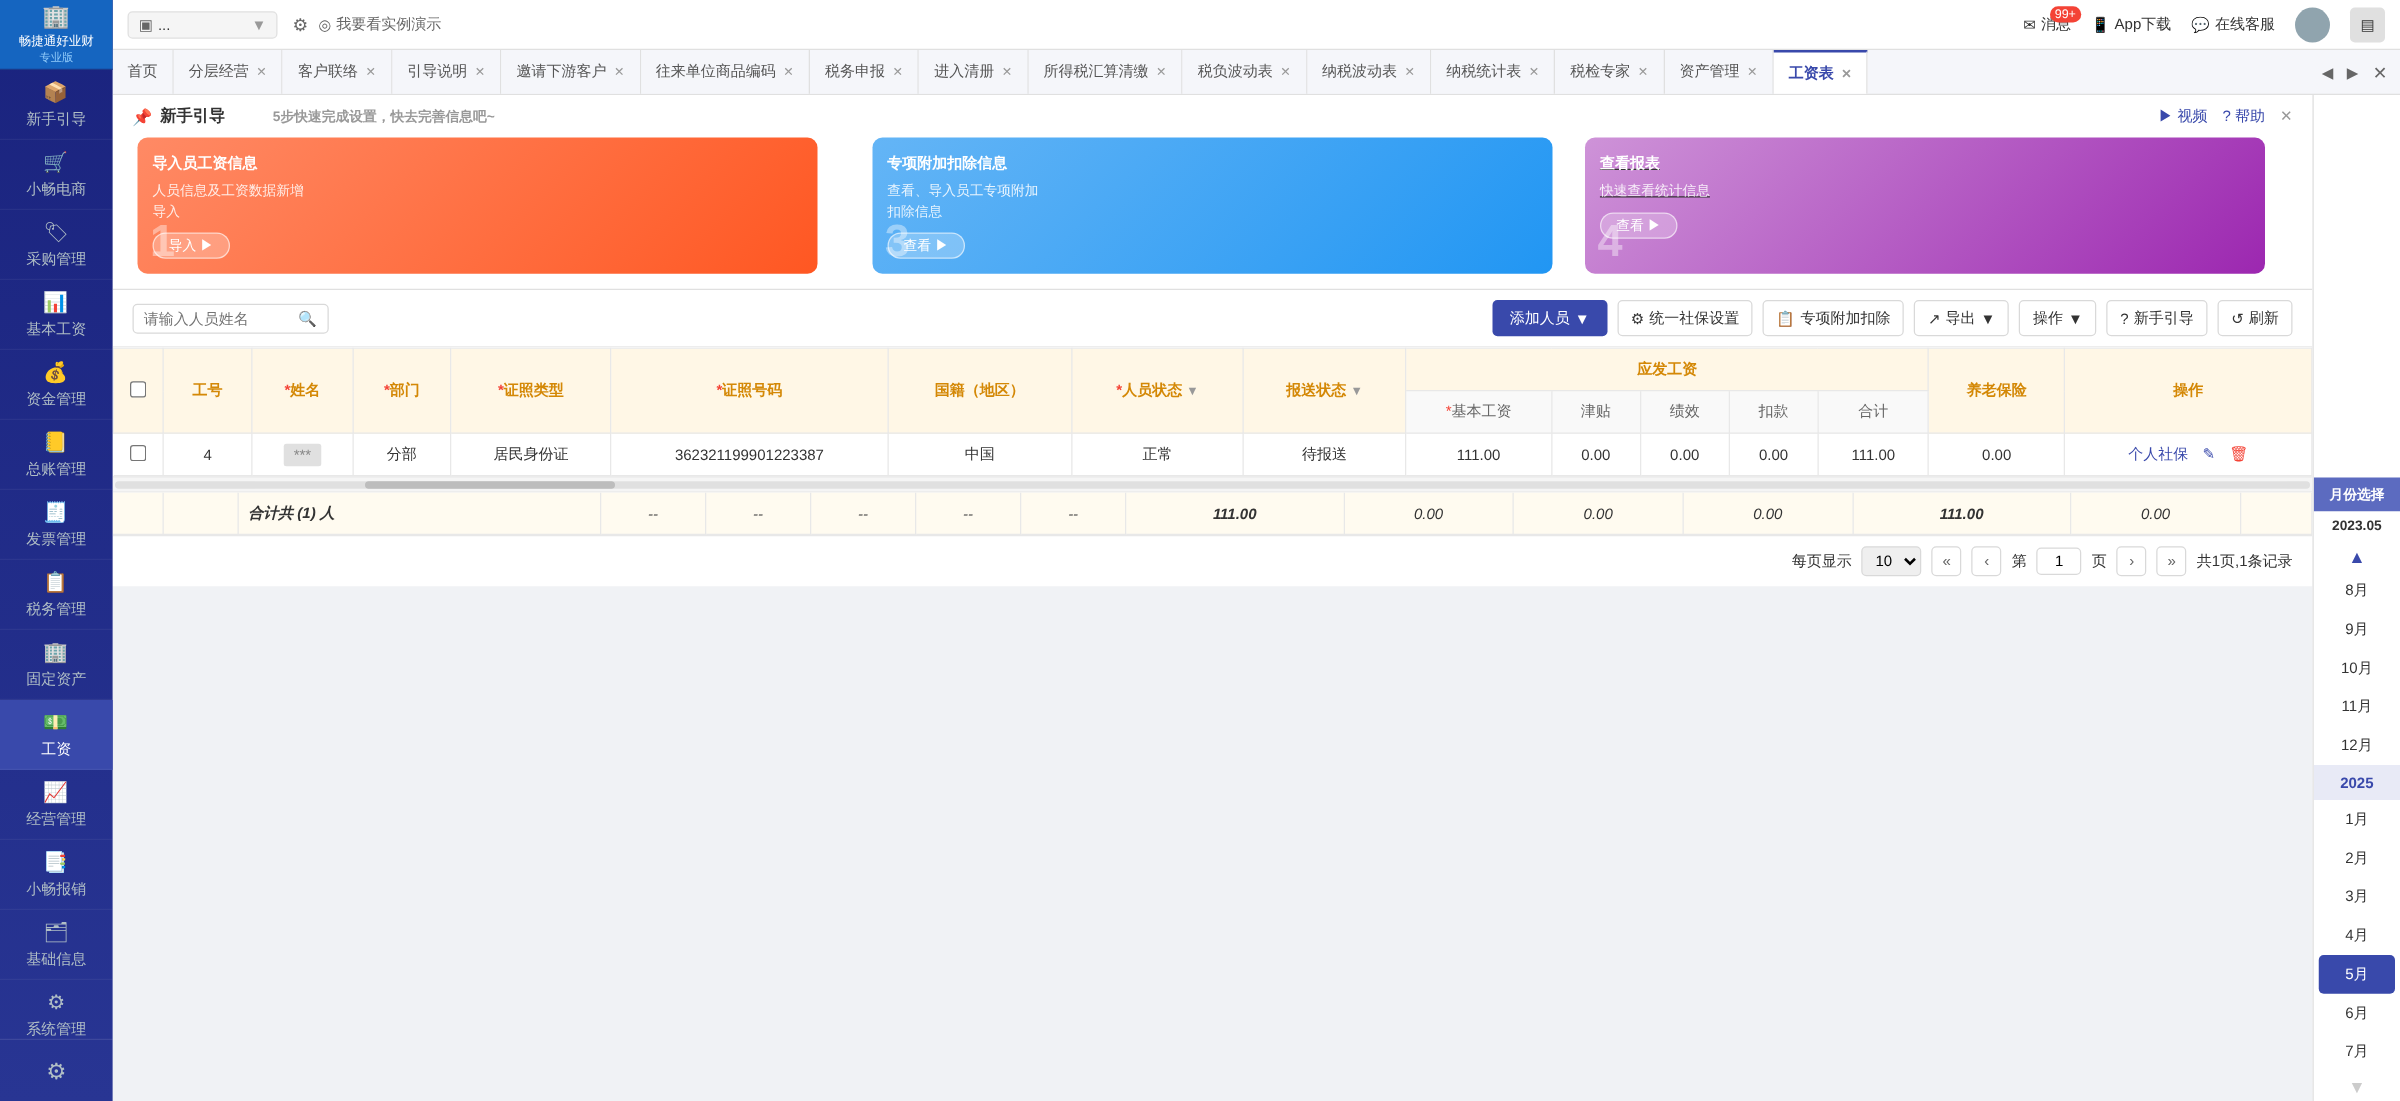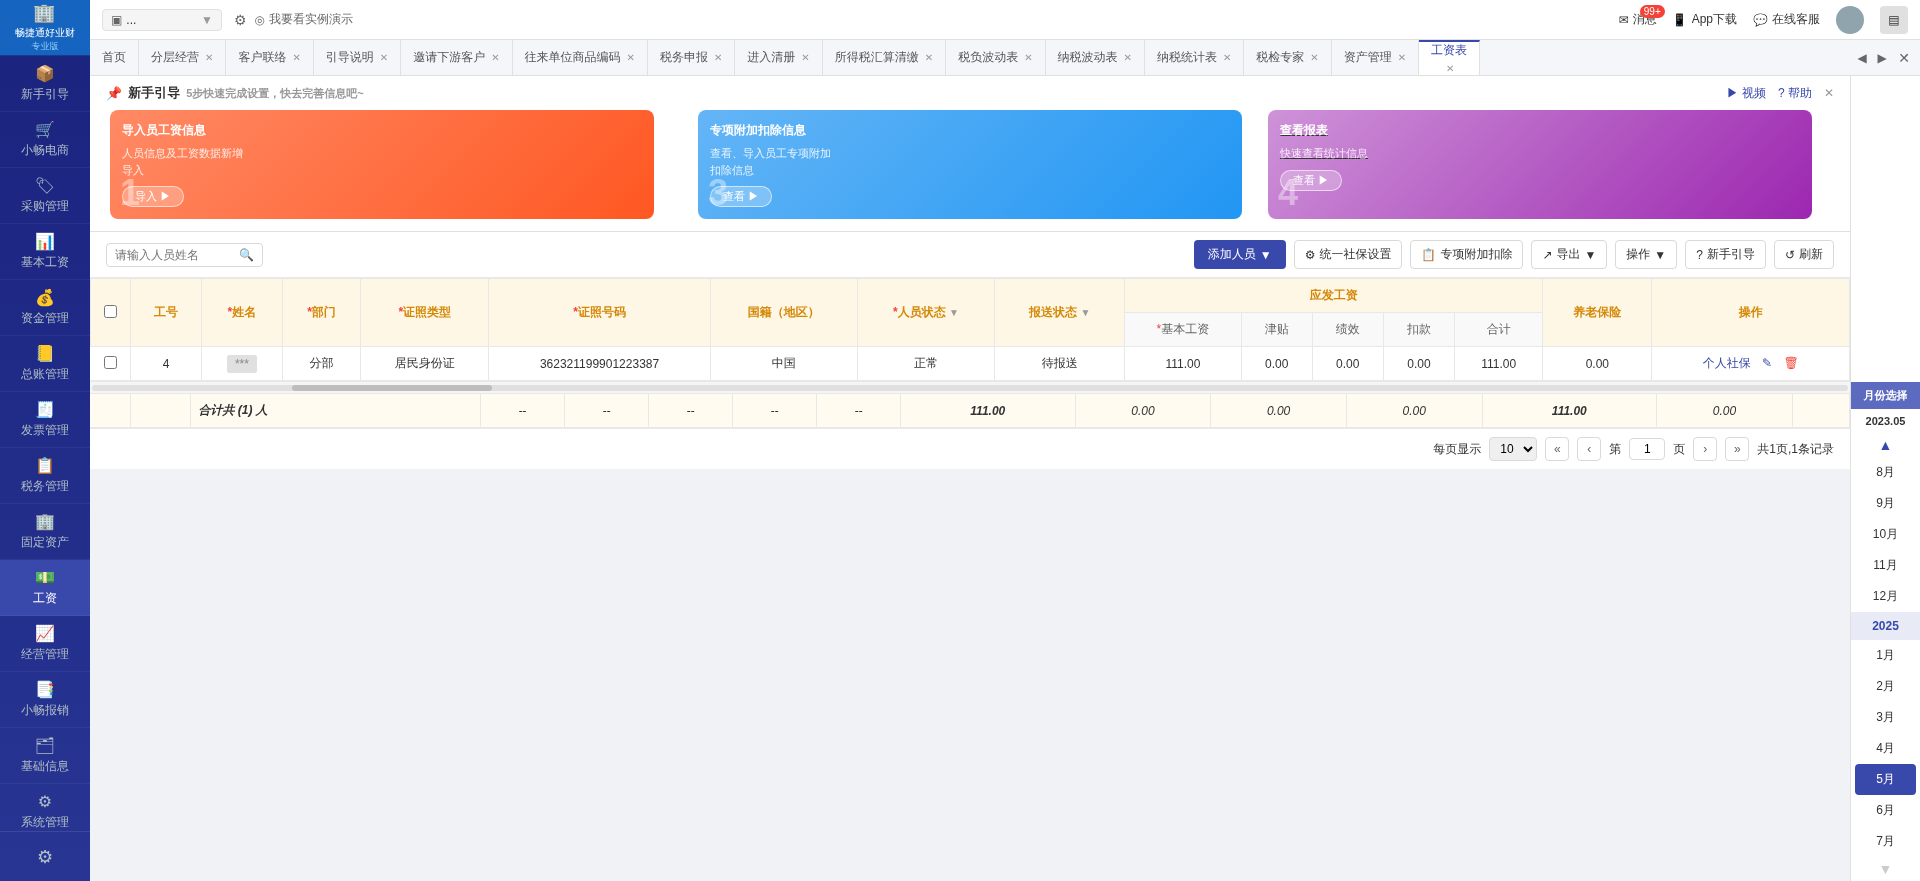--- a/index.html
+++ b/index.html
@@ -56,21 +56,21 @@
     .tabbar {
       position: fixed; left: 90px; top: 40px; right: 0; height: 36px;
       background: #f5f6fa; border-bottom: 1px solid #e0e0e0;
       display: flex; align-items: center; overflow: hidden; z-index: 98;
     }
     .tab-item {
       height: 36px; padding: 0 12px; display: flex; align-items: center; gap: 4px;
       border-right: 1px solid #e0e0e0; font-size: 12px; cursor: pointer;
       white-space: nowrap; color: #555; background: #f5f6fa; flex-shrink: 0;
     }
-    .tab-item.active { background: #fff; color: #3949ab; font-weight: normal; border-top: 2px solid #3949ab; flex-direction: column; }
+    .tab-item.active { background: #fff; color: #3949ab; font-weight: bold; border-top: 2px solid #3949ab; }
     .tab-item:first-child { border-left: none; }
     .tab-close { font-size: 10px; color: #999; margin-left: 2px; cursor: pointer; }
     .tabbar-arrows { display: flex; align-items: center; margin-left: auto; padding-right: 4px; }
     .tabbar-arrow { width: 20px; height: 20px; display: flex; align-items: center; justify-content: center; cursor: pointer; color: #666; }
     .tab-add { width: 24px; height: 36px; display: flex; align-items: center; justify-content: center; cursor: pointer; color: #666; font-size: 16px; }
 
     
     .main {
       position: fixed; left: 90px; top: 76px; right: 0; bottom: 0;
       background: #f0f2f5; overflow: hidden; display: flex;
@@ -401,21 +401,21 @@
 </div>
 
 <div class="main">
   <div class="content-area">
 
     <div class="guide-banner">
       <div class="guide-title">
         <div class="guide-title-left">
           <span style="color:#3949ab;">📌</span>
           <span>新手引导</span>
-          <span style="color:#999;font-size:11px;">5步快速完成设置，快去完善信息吧~</span>
+          <span style="color:#999;font-size:11px;margin-left:32px;">5步快速完成设置，快去完善信息吧~</span>
         </div>
         <div class="guide-title-right">
           <span style="cursor:pointer;color:#3949ab;">
             <span>▶</span>
             <span>视频</span>
           </span>
           <span style="cursor:pointer;color:#3949ab;">
             <span>?</span>
             <span>帮助</span>
           </span>

